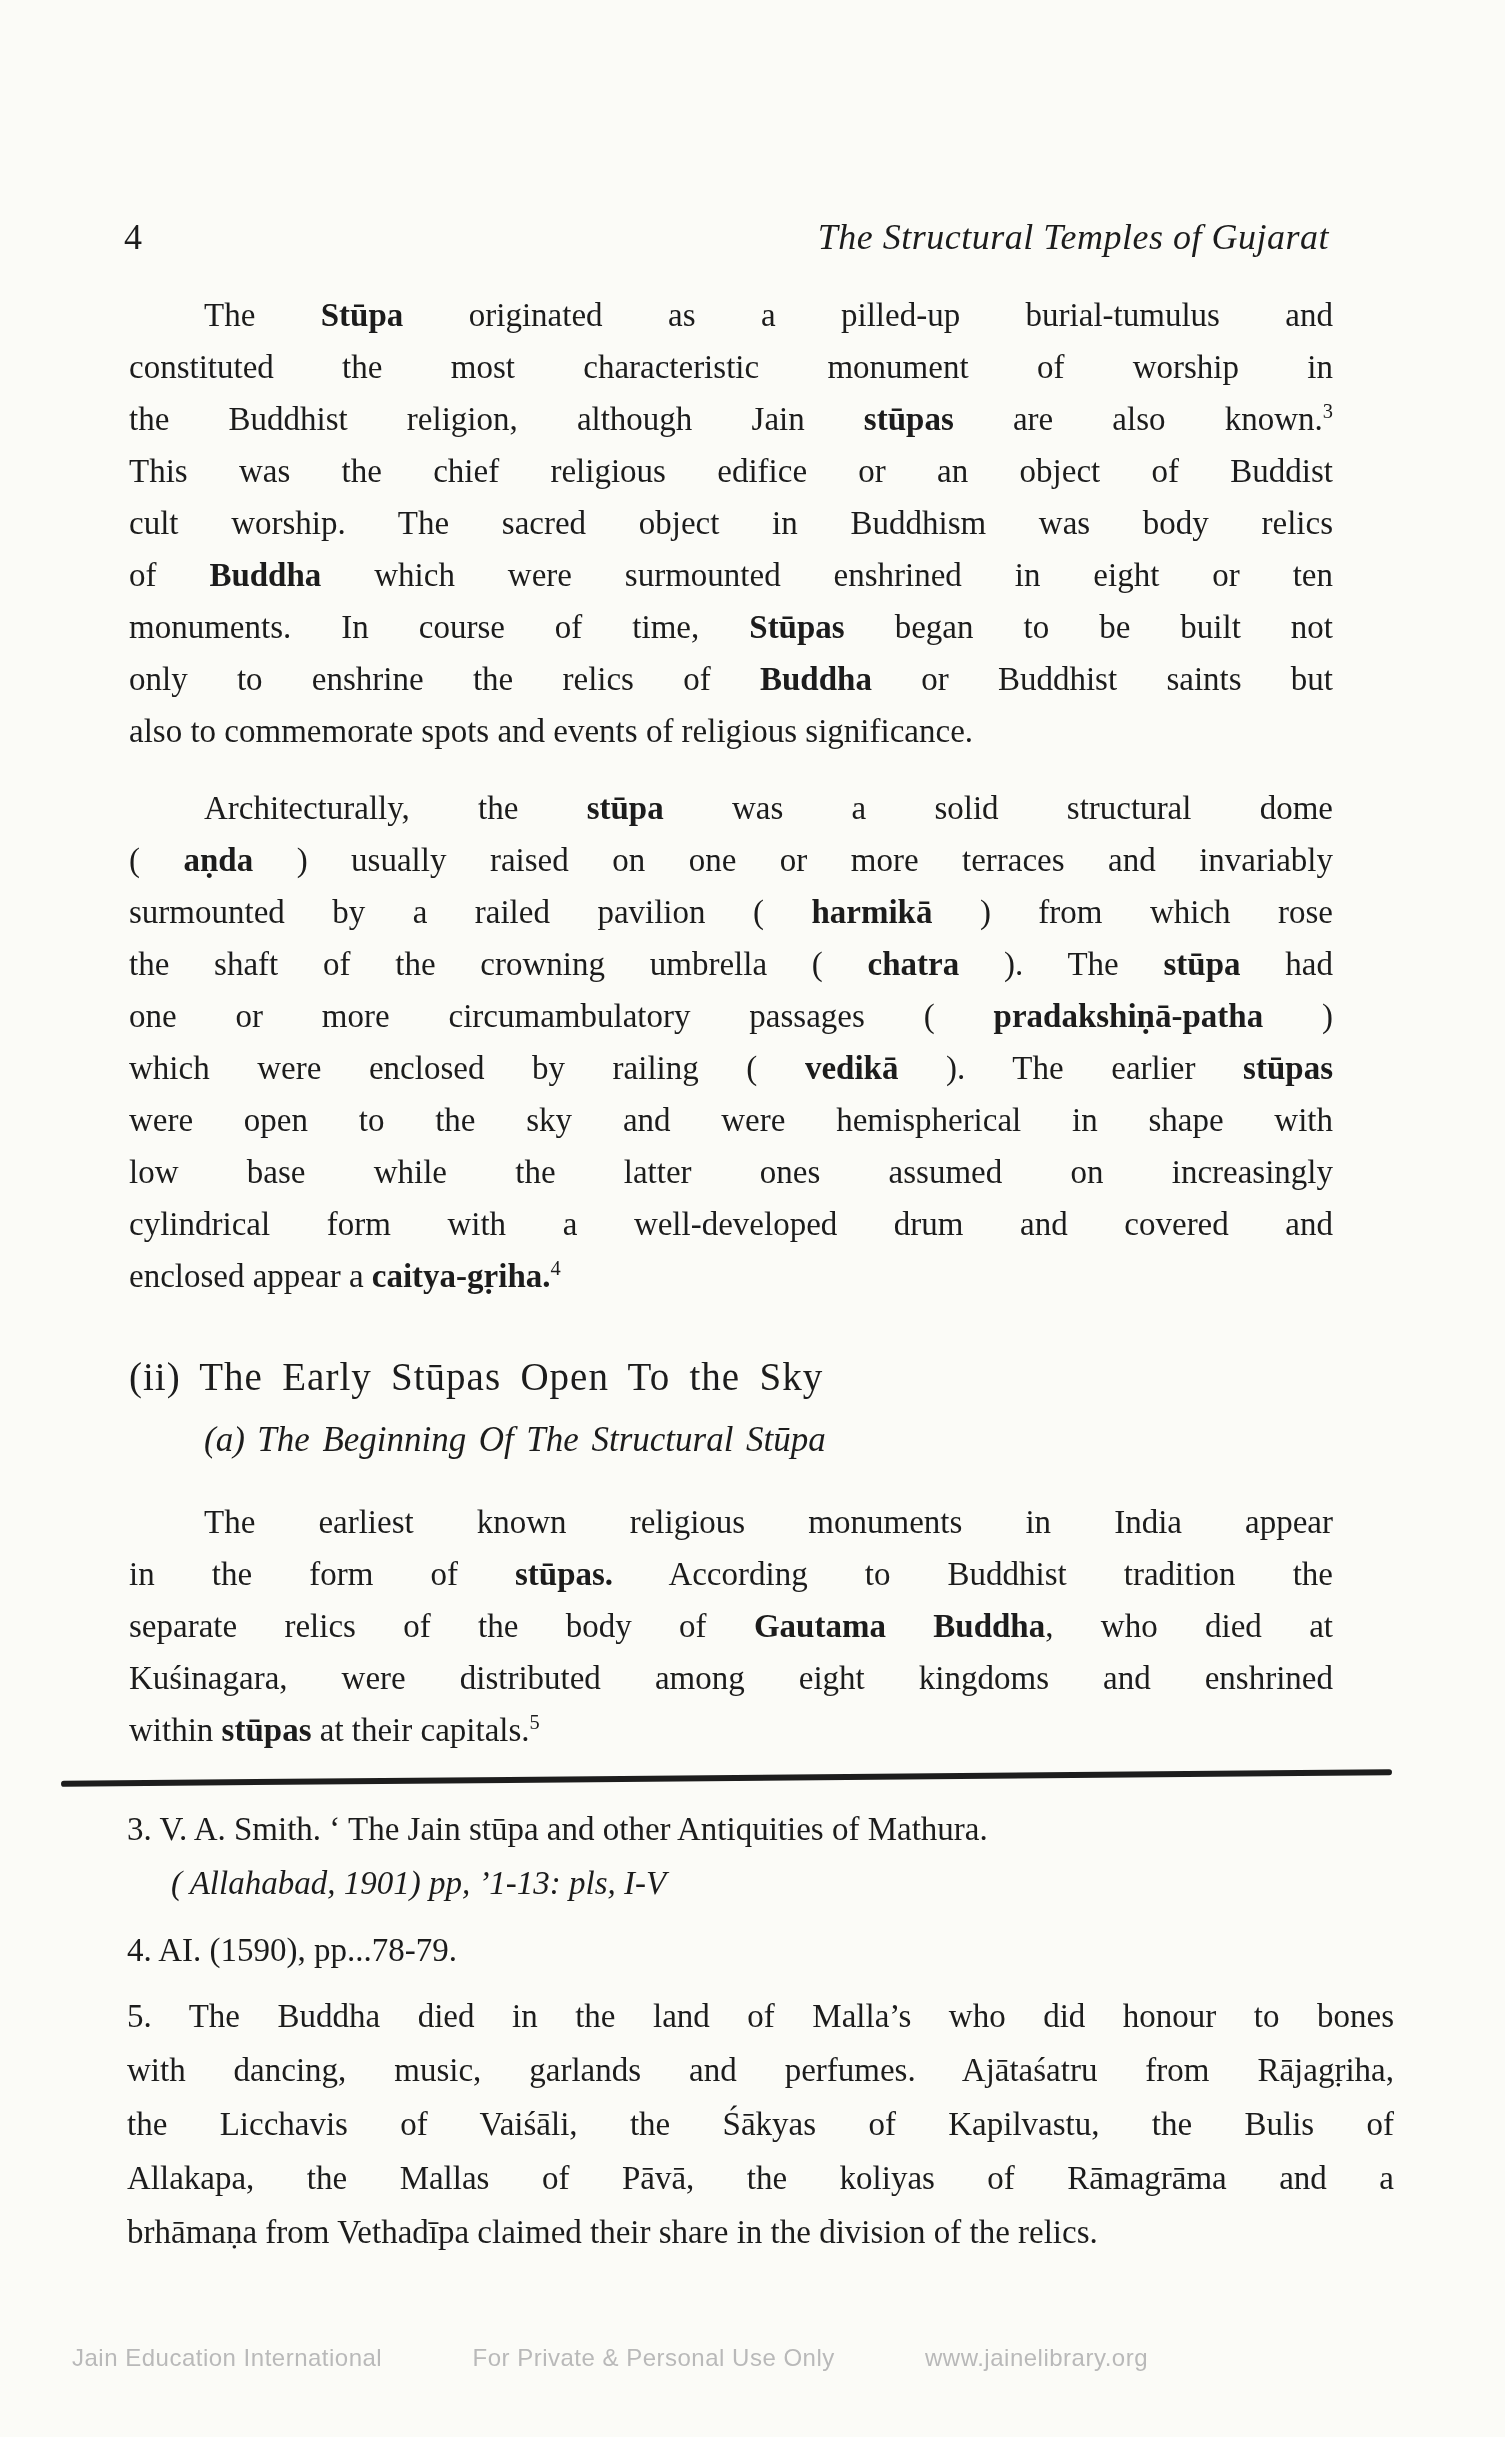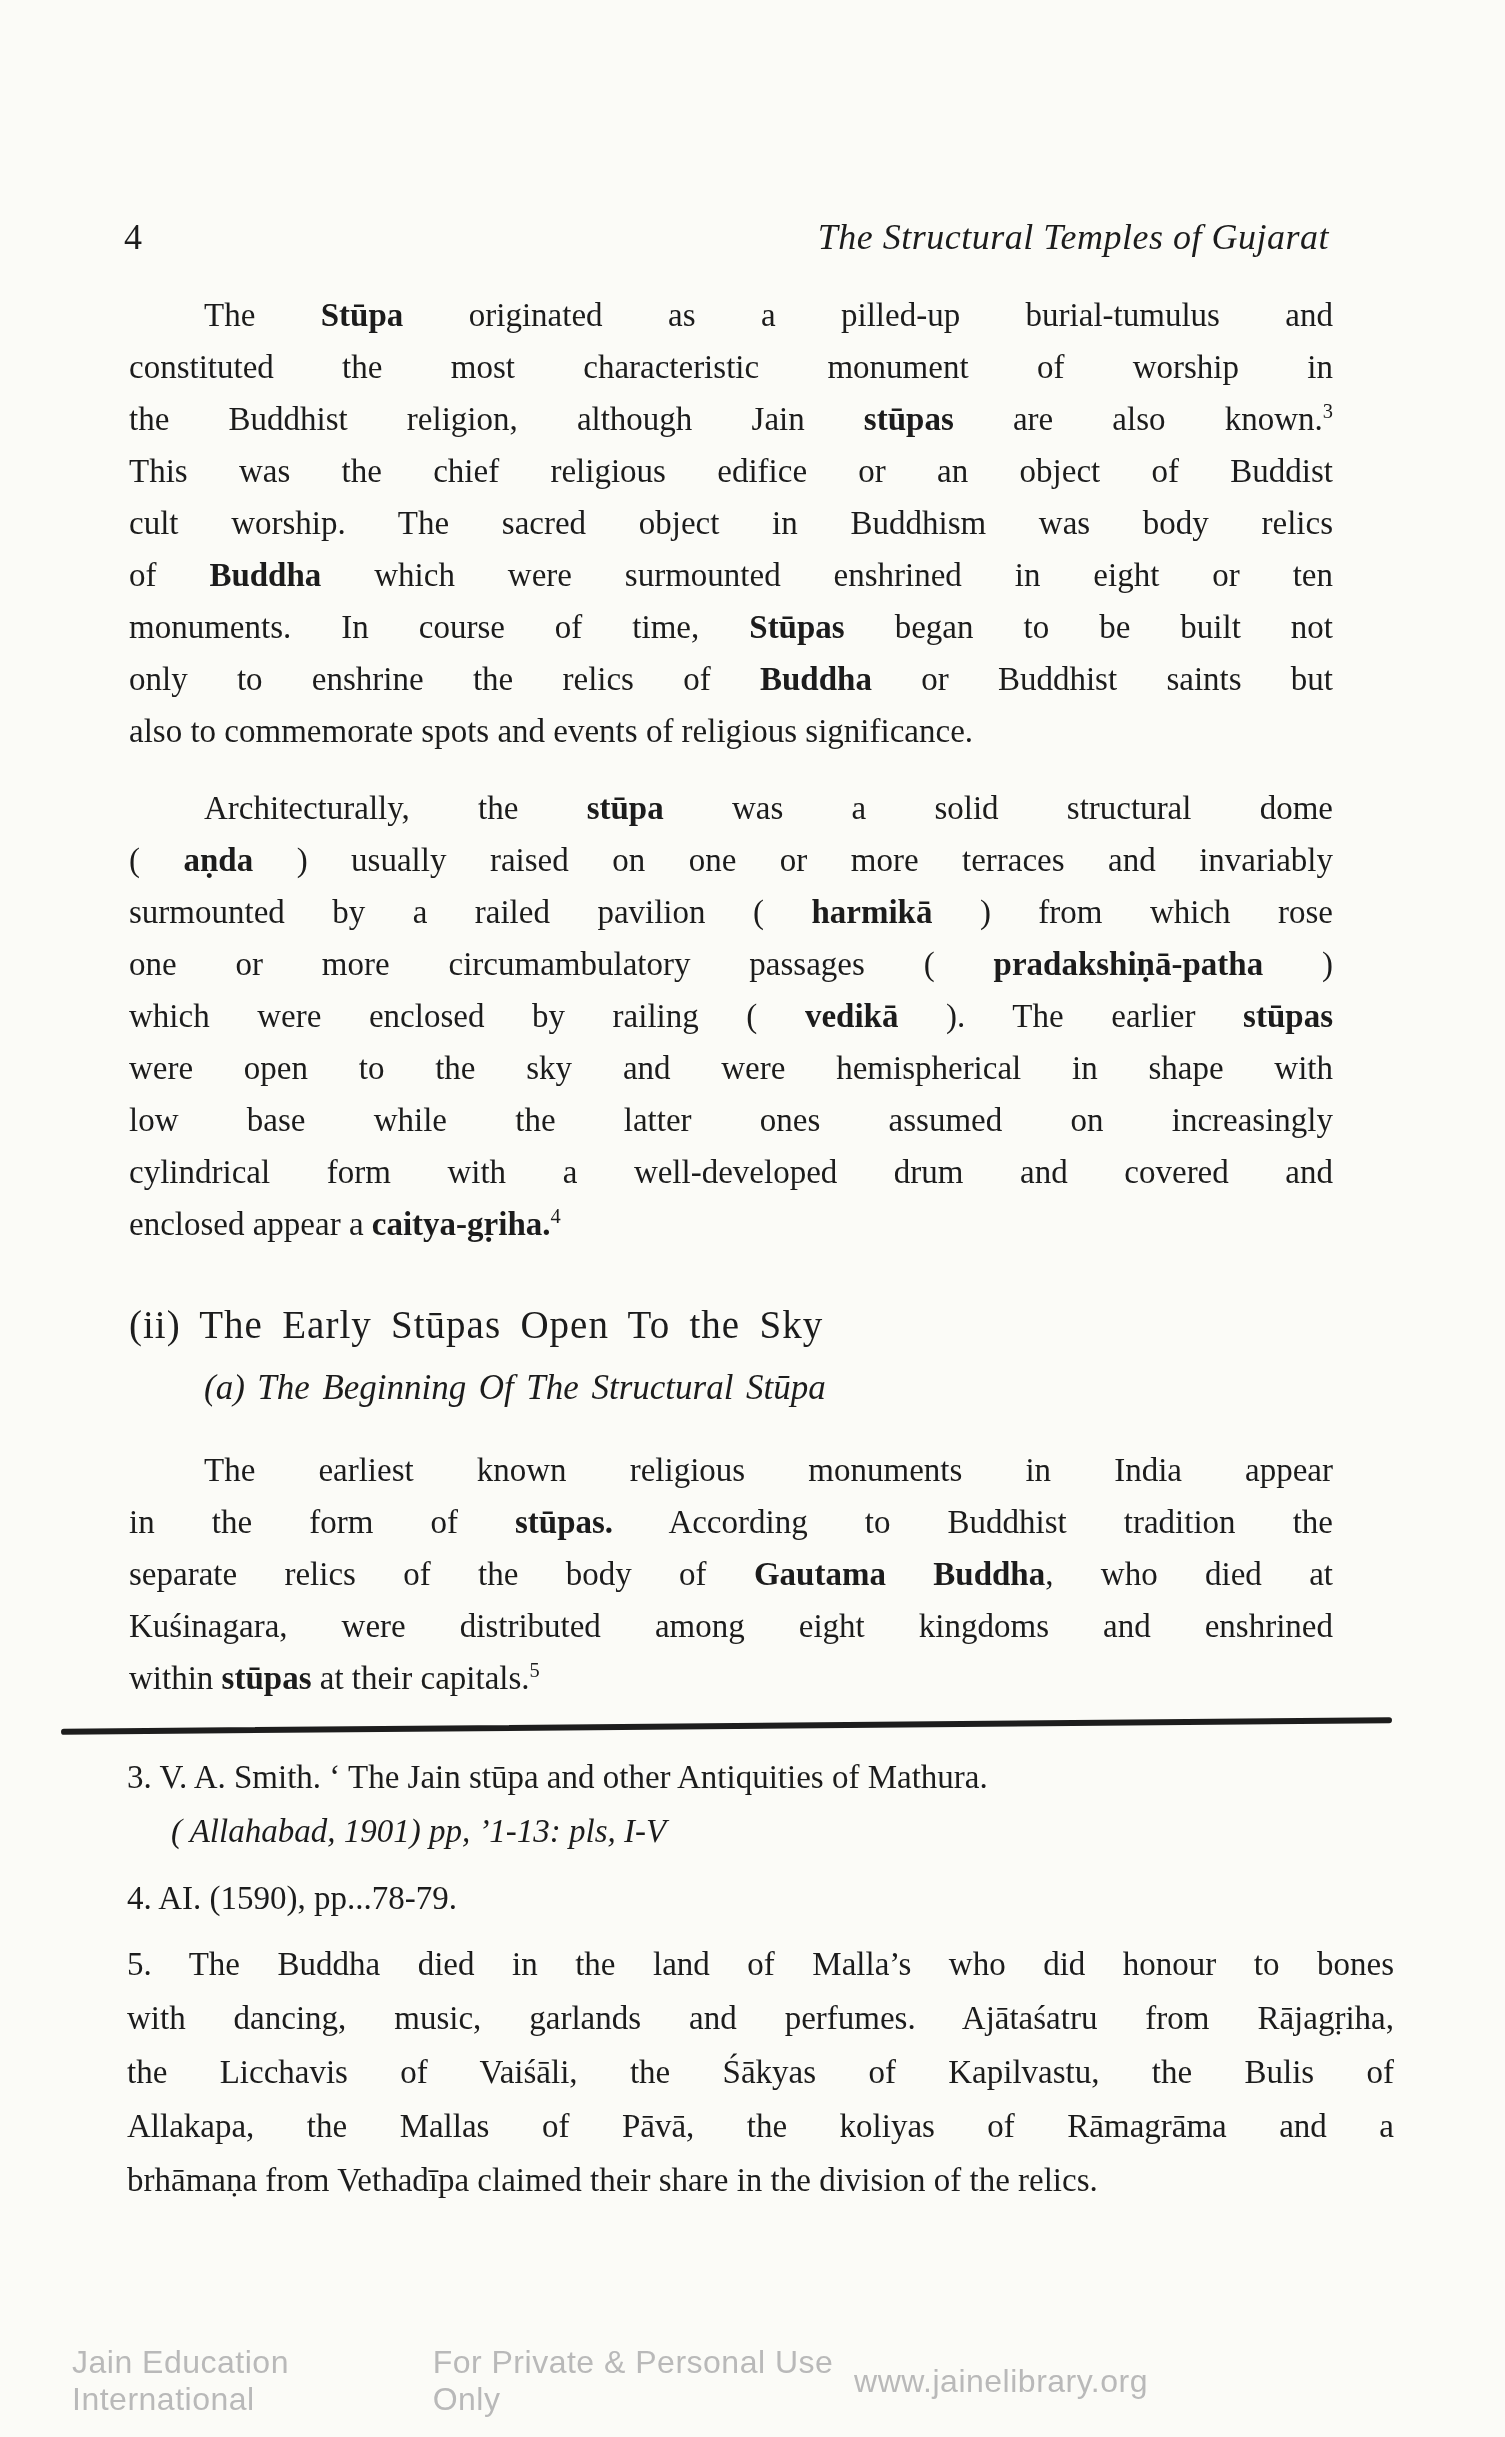--- a/index.html
+++ b/index.html
@@ -28,21 +28,21 @@
   .rule{margin:19px 0 0 61px;width:1331px;height:5.7px;background:#1d1d1d;transform:rotate(-0.5deg);border-radius:2.9px;}
   .footnotes{margin:21px 0 0 113px;width:1281px;}
   .fline{font-size:33px;line-height:54px;margin-left:14px;}
   .fn-indent{padding-left:44px;font-style:italic;}
   .fn4{margin-top:13.4px;}
   .fn5{margin-top:11.5px;}
   .footer{
     position:absolute;left:0;top:2344px;width:1220px;box-sizing:border-box;
     display:flex;justify-content:space-between;align-items:center;
     padding:0 72px;
-    font-family:"Liberation Sans",sans-serif;font-size:32px;color:#b9b9b9;letter-spacing:0.5px;
+    font-family:"Liberation Sans",sans-serif;font-size:24px;color:#b9b9b9;letter-spacing:0.5px;
   }
 </style>
 </head>
 <body>
 
 <div class="page">
 
   <div class="header">
     <span class="pagenum">4</span>
     <span class="runtitle">The Structural Temples of Gujarat</span>
@@ -59,20 +59,21 @@
       <div class="line j"><span>of </span><span class="b">Buddha</span><span> which were surmounted enshrined in eight or ten</span></div>
       <div class="line j"><span>monuments. In course of time, </span><span class="b">Stūpas</span><span> began to be built not</span></div>
       <div class="line j"><span>only to enshrine the relics of </span><span class="b">Buddha</span><span> or Buddhist saints but</span></div>
       <div class="line"><span>also to commemorate spots and events of religious significance.</span></div>
     </div>
 
     <div class="para">
       <div class="line j ind"><span>Architecturally, the </span><span class="b">stūpa</span><span> was a solid structural dome</span></div>
       <div class="line j"><span>( </span><span class="b">aṇda</span><span> ) usually raised on one or more terraces and invariably</span></div>
       <div class="line j"><span>surmounted by a railed pavilion ( </span><span class="b">harmikā</span><span> ) from which rose</span></div>
+      <div class="line j"><span>the shaft of the crowning umbrella ( </span><span class="b">chatra</span><span> ). The </span><span class="b">stūpa</span><span> had</span></div>
       <div class="line j"><span>one or more circumambulatory passages ( </span><span class="b">pradakshiṇā-patha</span><span> )</span></div>
       <div class="line j"><span>which were enclosed by railing ( </span><span class="b">vedikā</span><span> ). The earlier </span><span class="b">stūpas</span></div>
       <div class="line j"><span>were open to the sky and were hemispherical in shape with</span></div>
       <div class="line j"><span>low base while the latter ones assumed on increasingly</span></div>
       <div class="line j"><span>cylindrical form with a well-developed drum and covered and</span></div>
       <div class="line"><span>enclosed appear a </span><span class="b">caitya-gṛiha.</span><span class="sup">4</span></div>
     </div>
 
     <h2 class="sec">(ii) The Early Stūpas Open To the Sky</h2>
     <h3 class="sub">(a) The Beginning Of The Structural Stūpa</h3>

